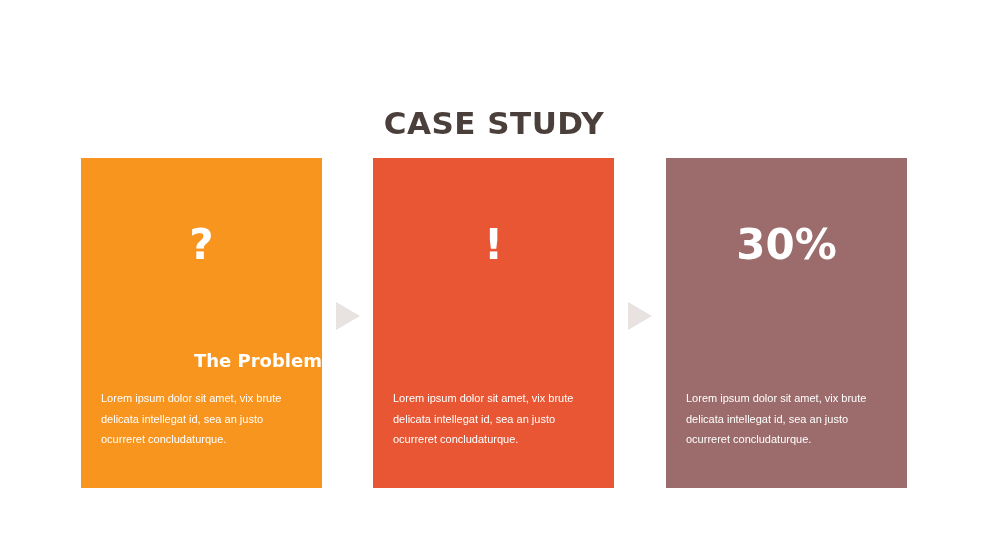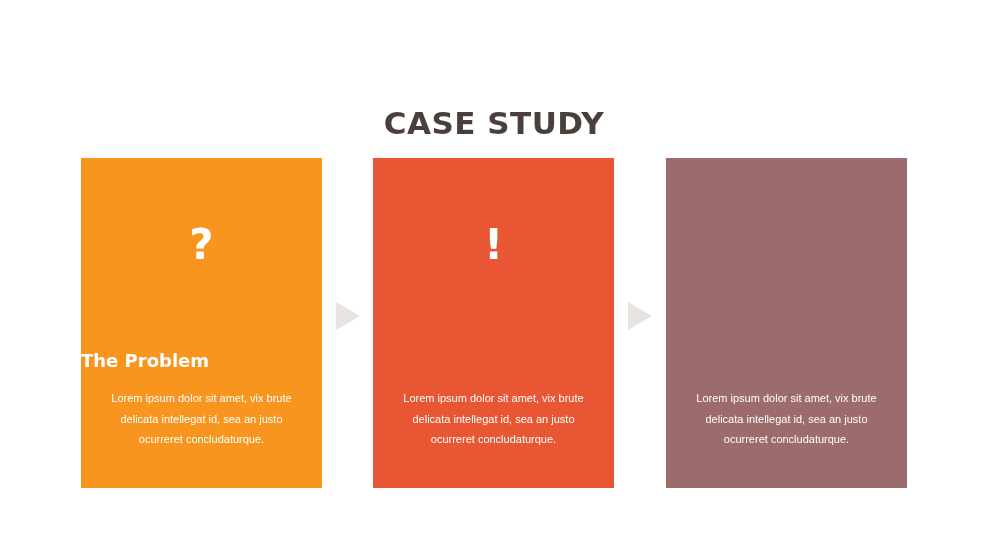--- a/index.html
+++ b/index.html
@@ -4,23 +4,23 @@
 <style>
   html, body { margin:0; padding:0; }
   body { width:988px; height:556px; background:#ffffff; position:relative; overflow:hidden;
          font-family:"Liberation Sans", sans-serif; }
   .title { position:absolute; left:0; top:73px; width:988px; text-align:center;
            font-family:"DejaVu Sans", sans-serif; font-weight:bold; font-size:31px;
            color:#4a3f3a; letter-spacing:0.5px;margin-top:32px; }
   .card { position:absolute; top:158px; width:241px; height:330px; color:#fff; }
   .card .icon { position:absolute; left:0; width:100%; top:62px; text-align:center;
                 font-family:"DejaVu Sans", sans-serif; font-weight:bold; font-size:42px; line-height:50px; }
-  .card .heading { position:absolute; left:0; width:100%; top:192px; text-align:left;
+  .card .heading { position:absolute; left:0; width:100%; top:192px; text-align:right;
                    font-family:"DejaVu Sans", sans-serif; font-weight:bold; font-size:18px; }
-  .card .body { position:absolute; left:20px; right:20px; top:230px; text-align:center;
+  .card .body { position:absolute; left:20px; right:20px; top:230px; 
                 font-size:11px; line-height:20.5px; }
   .arrow { position:absolute; top:302px; width:0; height:0;
            border-top:14px solid transparent; border-bottom:14px solid transparent;
            border-left:24px solid #e8e2e1; }
 </style>
 </head>
 <body>
 
 <div class="title">CASE STUDY</div>
 
@@ -33,14 +33,15 @@
 <div class="arrow" style="left:336px;"></div>
 
 <div class="card" style="left:373px;background:#e85634;">
   <div class="icon">!</div>
   <div class="body">Lorem ipsum dolor sit amet, vix brute delicata intellegat id, sea an justo ocurreret concludaturque.</div>
 </div>
 
 <div class="arrow" style="left:628px;"></div>
 
 <div class="card" style="left:666px;background:#9c6b6b;">
+  <div class="icon">30%</div>
   <div class="body">Lorem ipsum dolor sit amet, vix brute delicata intellegat id, sea an justo ocurreret concludaturque.</div>
 </div>
 
 </body></html>

